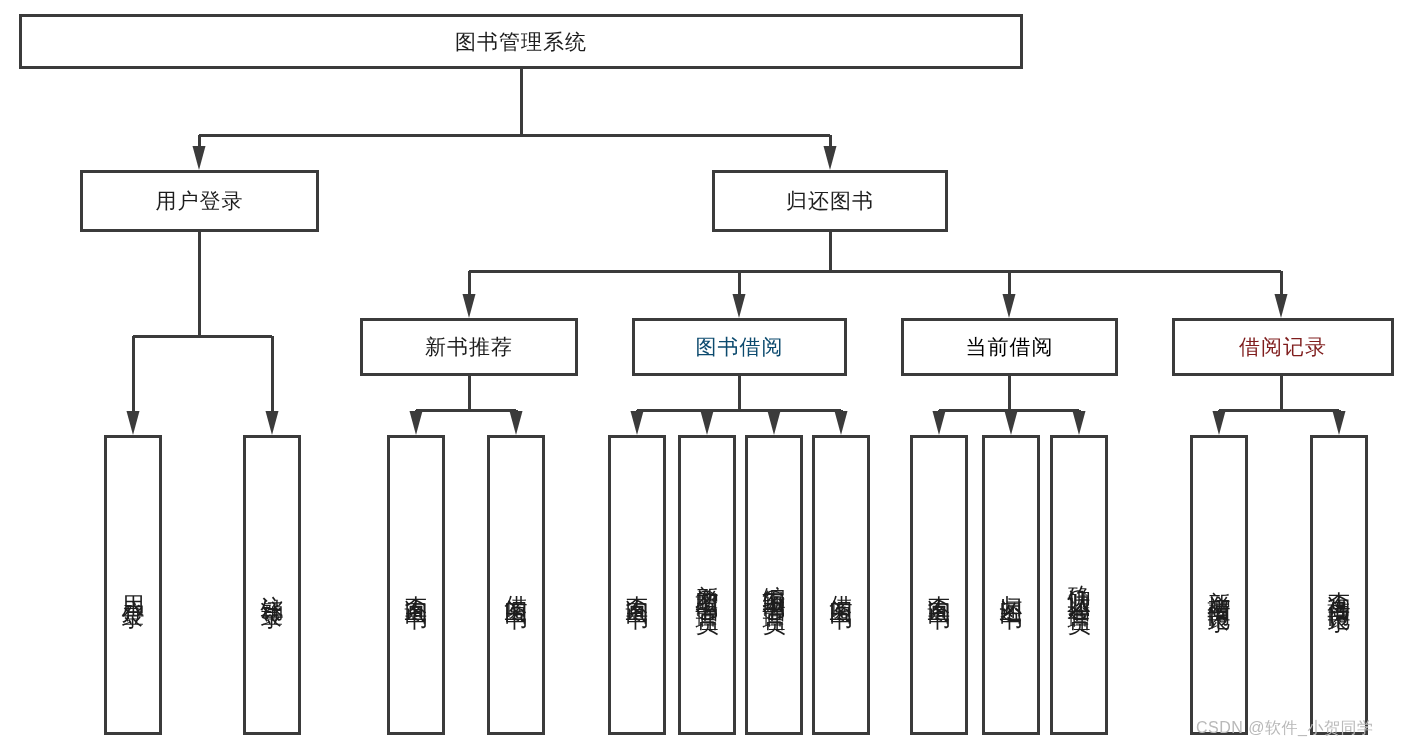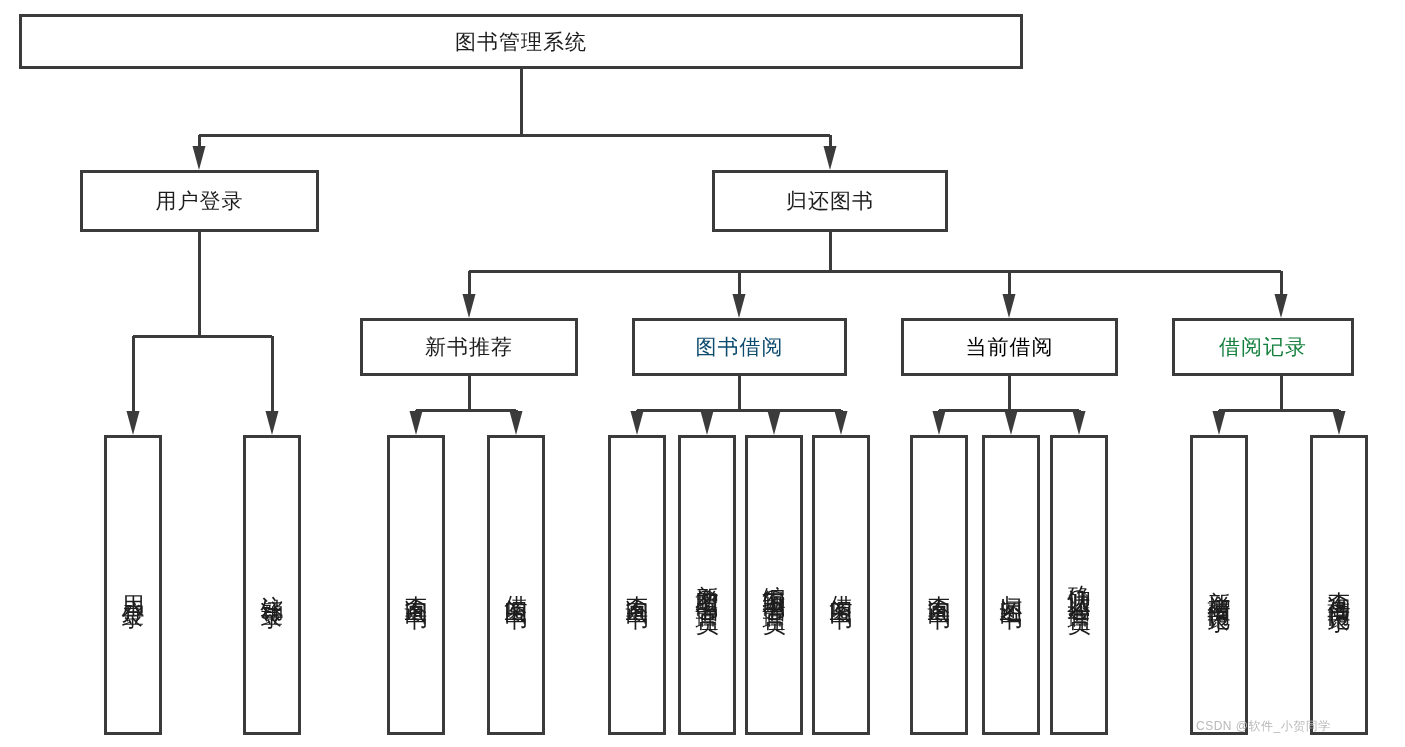--- a/index.html
+++ b/index.html
@@ -47,21 +47,21 @@
     text-orientation: upright;
     letter-spacing: 4px;
     line-height: 1;
     white-space: nowrap;
   }
   .htext {
     white-space: nowrap;
   }
   .watermark {
     position: absolute;
-    font-size: 12px;
+    font-size: 16px;
     color: #b9b9b9;
     letter-spacing: 0.5px;
     white-space: nowrap;
   }
 </style>
 </head>
 <body style="background: rgb(255, 255, 255);">
 
 <div id="canvas">
 
@@ -134,21 +134,21 @@
       </div>
       <div class="node h-node" style="left: 360px; top: 318px; width: 218px; height: 58px; border-color: rgb(59, 59, 59); background: rgb(255, 255, 255); color: rgb(29, 29, 29);">
         <span class="htext">新书推荐</span>
       </div>
       <div class="node h-node" style="left: 632px; top: 318px; width: 215px; height: 58px; border-color: rgb(59, 59, 59); background: rgb(255, 255, 255); color: #0c4a6e;">
         <span class="htext">图书借阅</span>
       </div>
       <div class="node h-node" style="left: 901px; top: 318px; width: 217px; height: 58px; border-color: rgb(59, 59, 59); background: rgb(255, 255, 255); color: #000000;">
         <span class="htext">当前借阅</span>
       </div>
-      <div class="node h-node" style="left: 1172px; top: 318px; width: 182px; height: 58px; border-color: rgb(59, 59, 59); background: rgb(255, 255, 255); color: #15803d; justify-content: center;">
+      <div class="node h-node" style="left: 1172px; top: 318px; width: 222px; height: 58px; border-color: rgb(59, 59, 59); background: rgb(255, 255, 255); color: #7f1d1d; justify-content: center;">
         <span class="htext">借阅记录</span>
       </div>
       <div class="node v-node" style="left: 104px; top: 435px; width: 58px; height: 300px; border-color: rgb(59, 59, 59); background: rgb(255, 255, 255); color: rgb(29, 29, 29);">
         <span class="vtext">用户登录</span>
       </div>
       <div class="node v-node" style="left: 243px; top: 435px; width: 58px; height: 300px; border-color: rgb(59, 59, 59); background: rgb(255, 255, 255); color: rgb(29, 29, 29);">
         <span class="vtext">注销登录</span>
       </div>
       <div class="node v-node" style="left: 387px; top: 435px; width: 58px; height: 300px; border-color: rgb(59, 59, 59); background: rgb(255, 255, 255); color: rgb(29, 29, 29);">
         <span class="vtext">查询图书</span>

